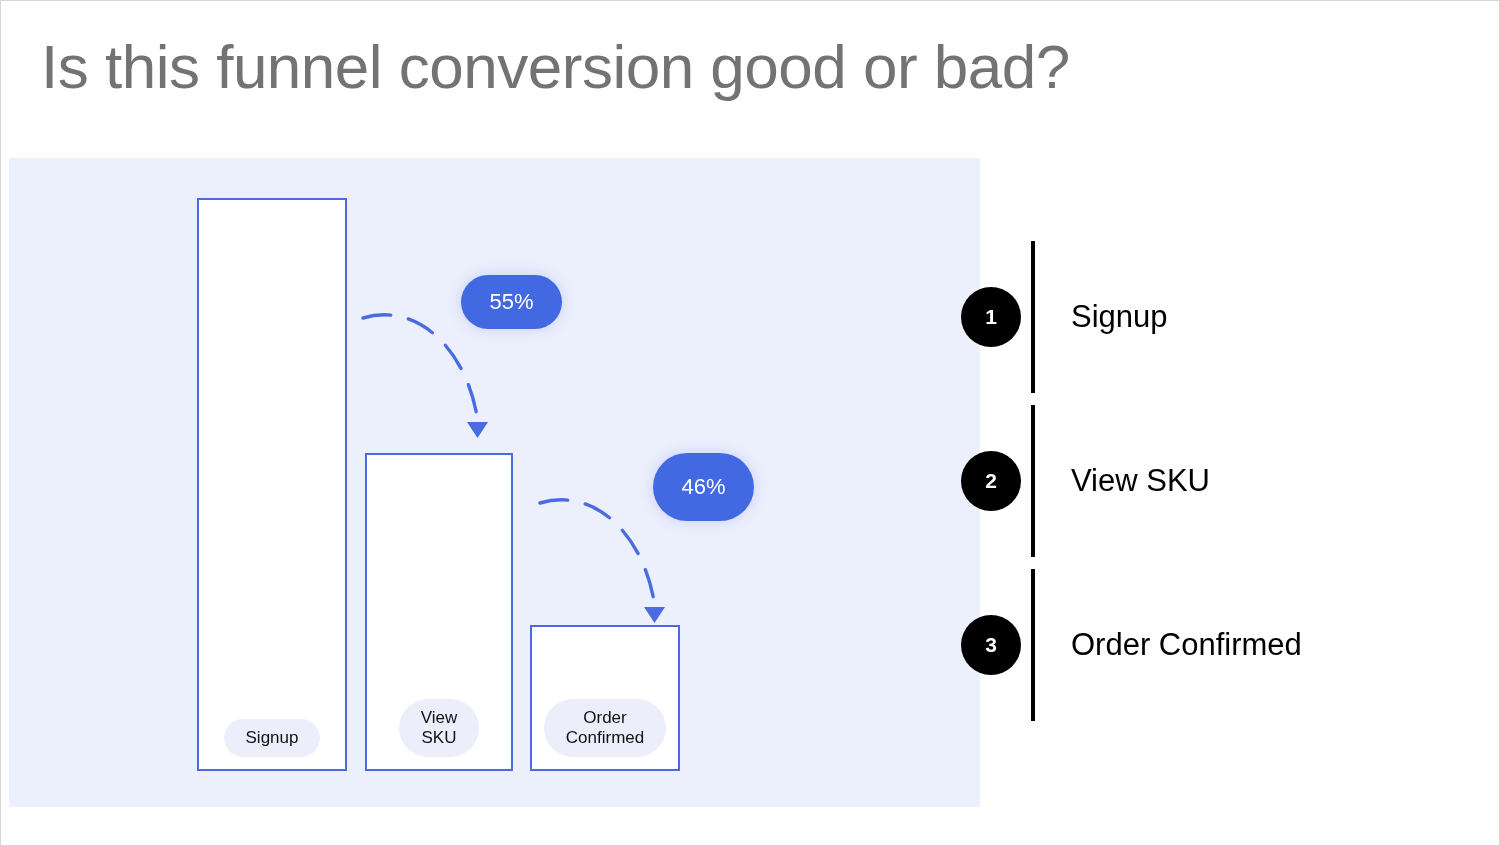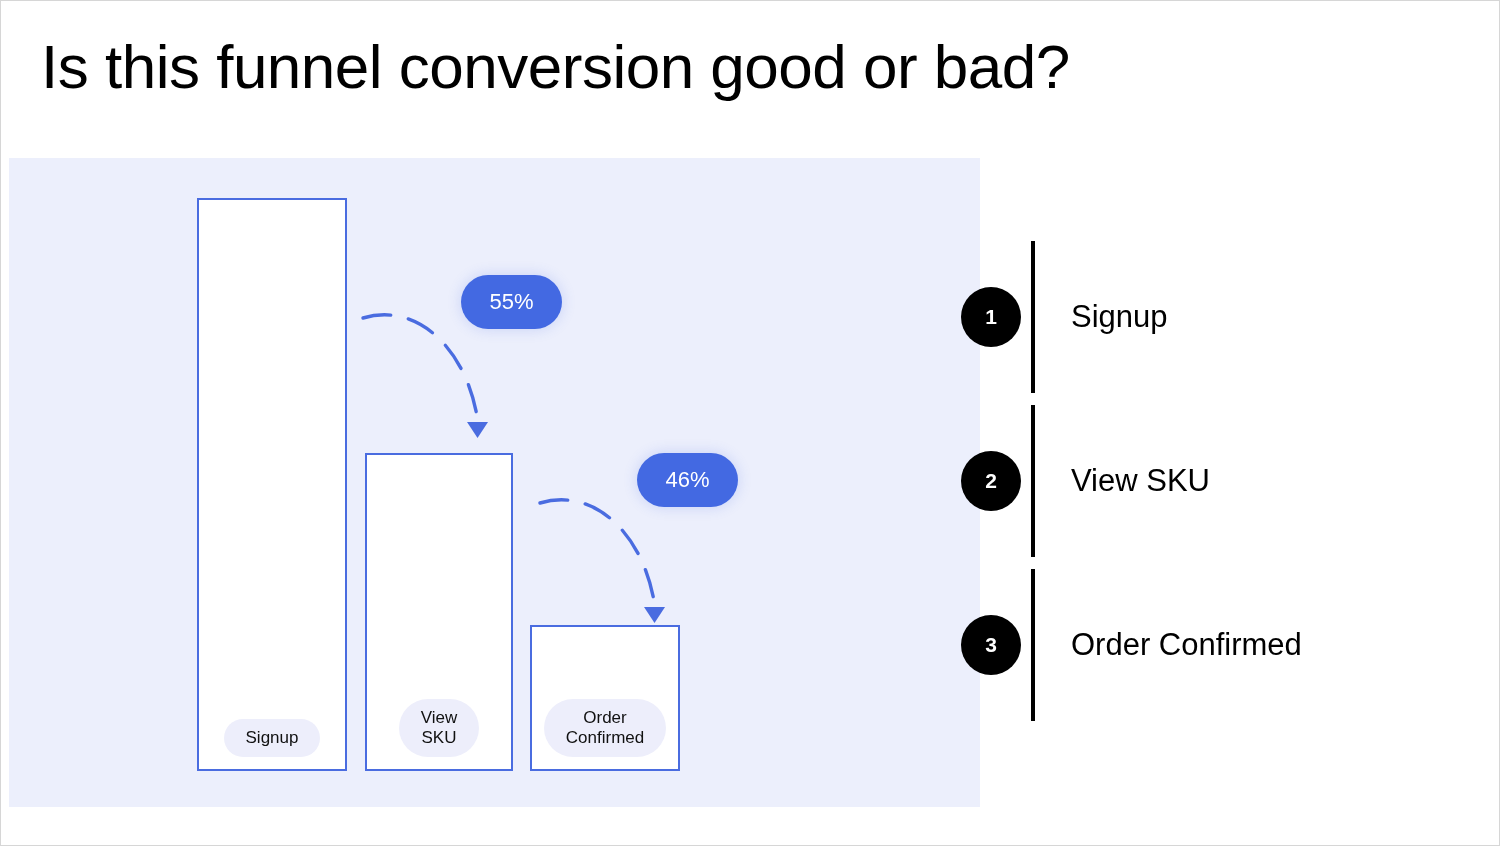--- a/index.html
+++ b/index.html
@@ -26,21 +26,21 @@
 
   
   #title {
     position: absolute;
     left: 40px;
     top: 24px;
     width: 1300px;
     font-size: 62px;
     line-height: 84px;
     font-weight: 400;
-    color: #000000;
+    color: #737373;
     letter-spacing: -0.5px;
     white-space: nowrap;
   }
 
   
   #chart-panel {
     position: absolute;
     left: 8px;
     top: 157px;
     width: 971px;
@@ -166,21 +166,21 @@
 
     <svg class="arrow-svg" style="left:525px; top:325px;" width="150" height="150" viewBox="0 0 150 150">
       <path d="M 6 20 C 60 4, 108 50, 120 118" fill="none" stroke="#4A6CE0" stroke-width="3.4" stroke-linecap="round" stroke-dasharray="28 18"></path>
       <polygon points="110,124 131,124 120.5,140" fill="#4A6CE0"></polygon>
     </svg>
 
     <div class="pct-badge" style="left:452px; top:117px; width:101px; height:54px;">
       <span>55%</span>
     </div>
 
-    <div class="pct-badge" style="left:628px; top:295px; width:101px; height:54px;">
+    <div class="pct-badge" style="left:644px; top:295px; width:101px; height:68px;">
       <span>46%</span>
     </div>
 
   </div>
 
   <div id="legend">
 
     <div class="legend-item" style="top:0px;">
       <div class="legend-badge">1</div>
       <div class="legend-rule"></div>

